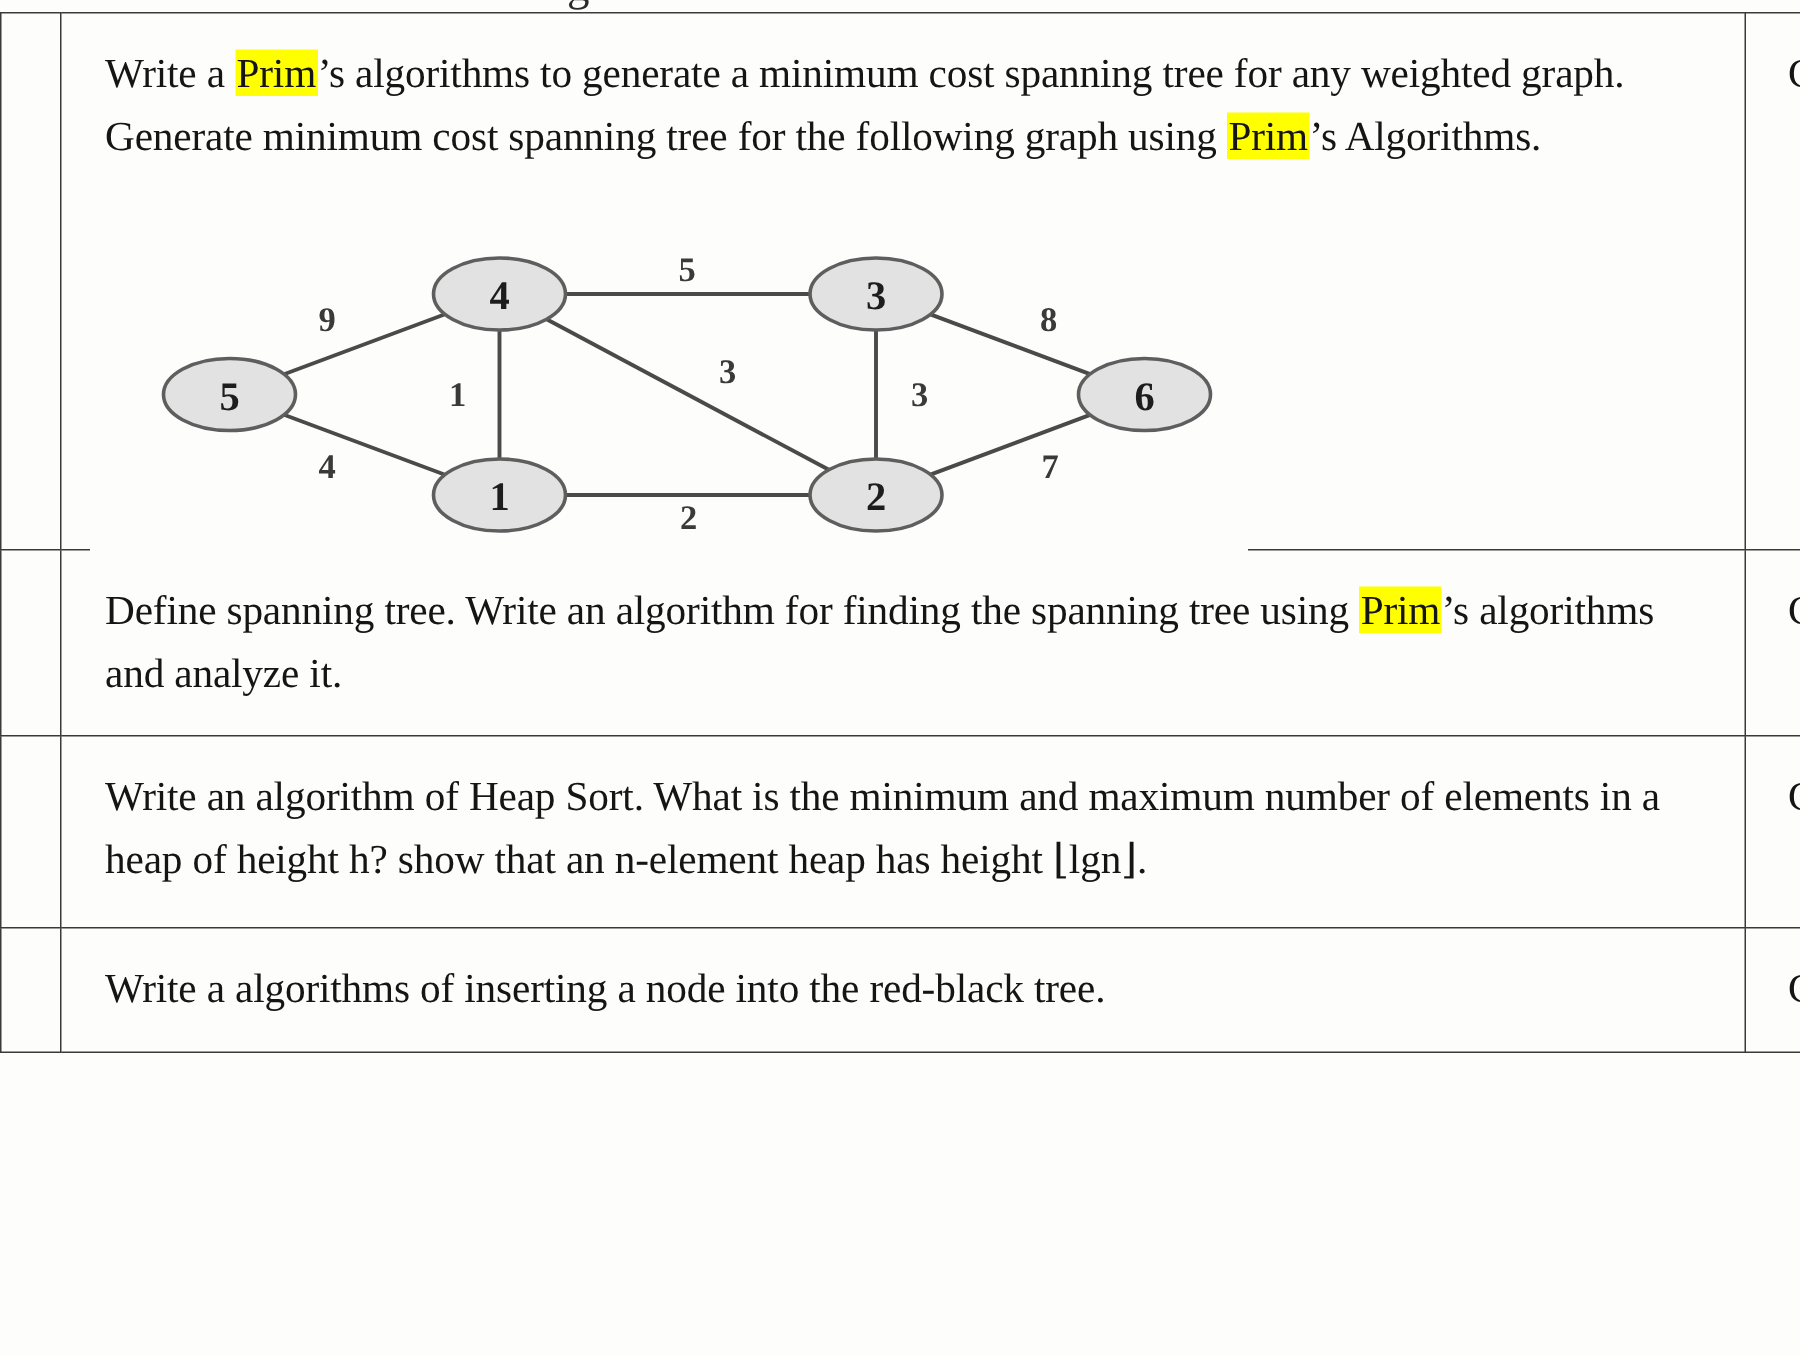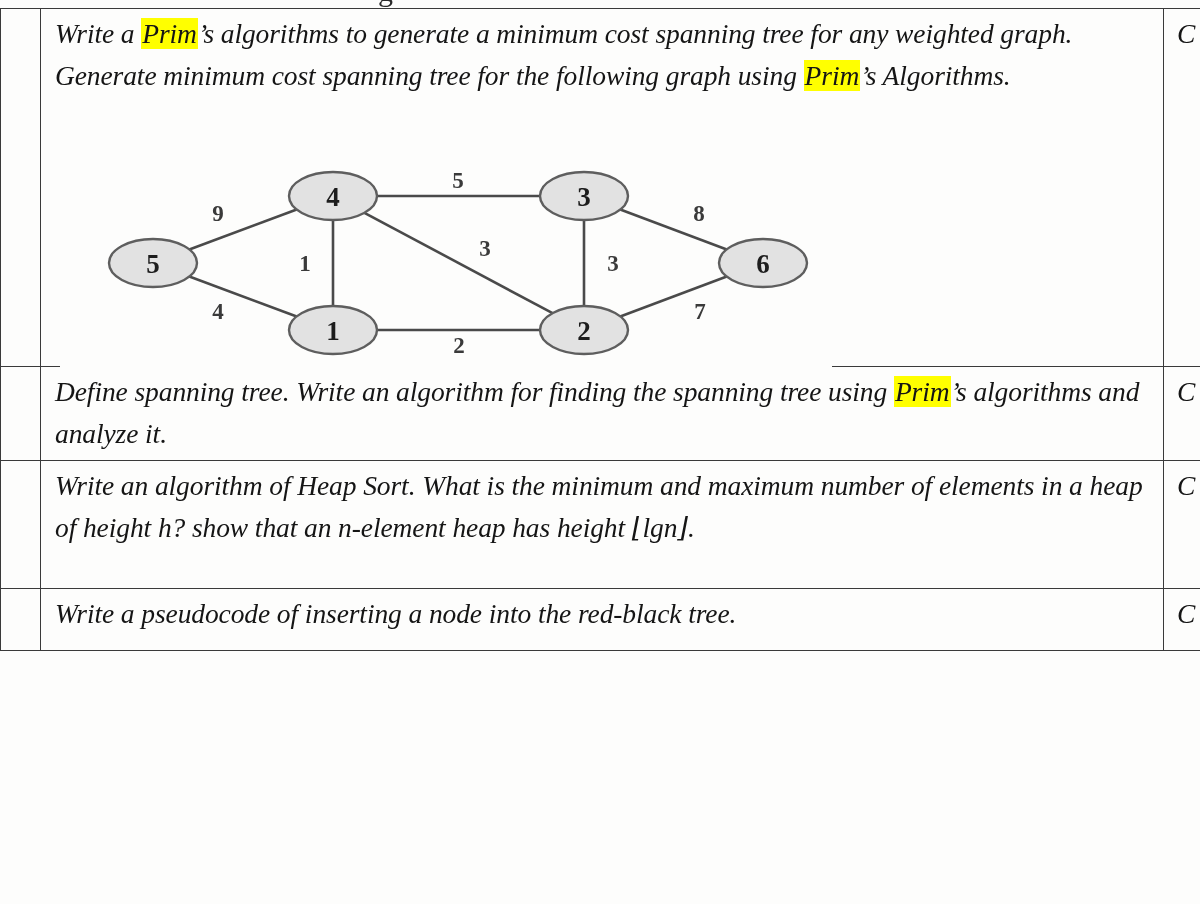--- a/index.html
+++ b/index.html
@@ -45,23 +45,22 @@
     left: 0px;
     top: 8px;
     width: 1252px;   
     height: 637px;
     border-collapse: collapse;
     table-layout: fixed;
   }
   #qtable td {
     border: 1.6px solid #3a3a3a;
     vertical-align: top;
-    padding: 0;
+    padding: 15px;
     background: transparent;
-    font-style: italic;
   }
   .col-num  { width: 40px; }
   .col-q    { width: 1123px; }
   .col-co   { width: 89px; }
 
   .qcell-inner {
     padding: 4px 10px 6px 14px;
     font-size: 27.5px;
     line-height: 41.5px;
     letter-spacing: -0.1px;
@@ -178,21 +177,21 @@
         <td class="col-co">
           <div class="cocell-inner">C</div>
         </td>
       </tr>
 
       <tr style="height:62px;">
         <td class="col-num">
           <div class="qcell-inner"></div>
         </td>
         <td class="col-q">
-          <div class="qcell-inner">Write a pseudocode of inserting a node into the red-black tree.</div>
+          <div class="qcell-inner">Write a algorithms of inserting a node into the red-black tree.</div>
         </td>
         <td class="col-co">
           <div class="cocell-inner">C</div>
         </td>
       </tr>
 
     </tbody>
   </table>
 
   <div class="rule-patch"></div>

